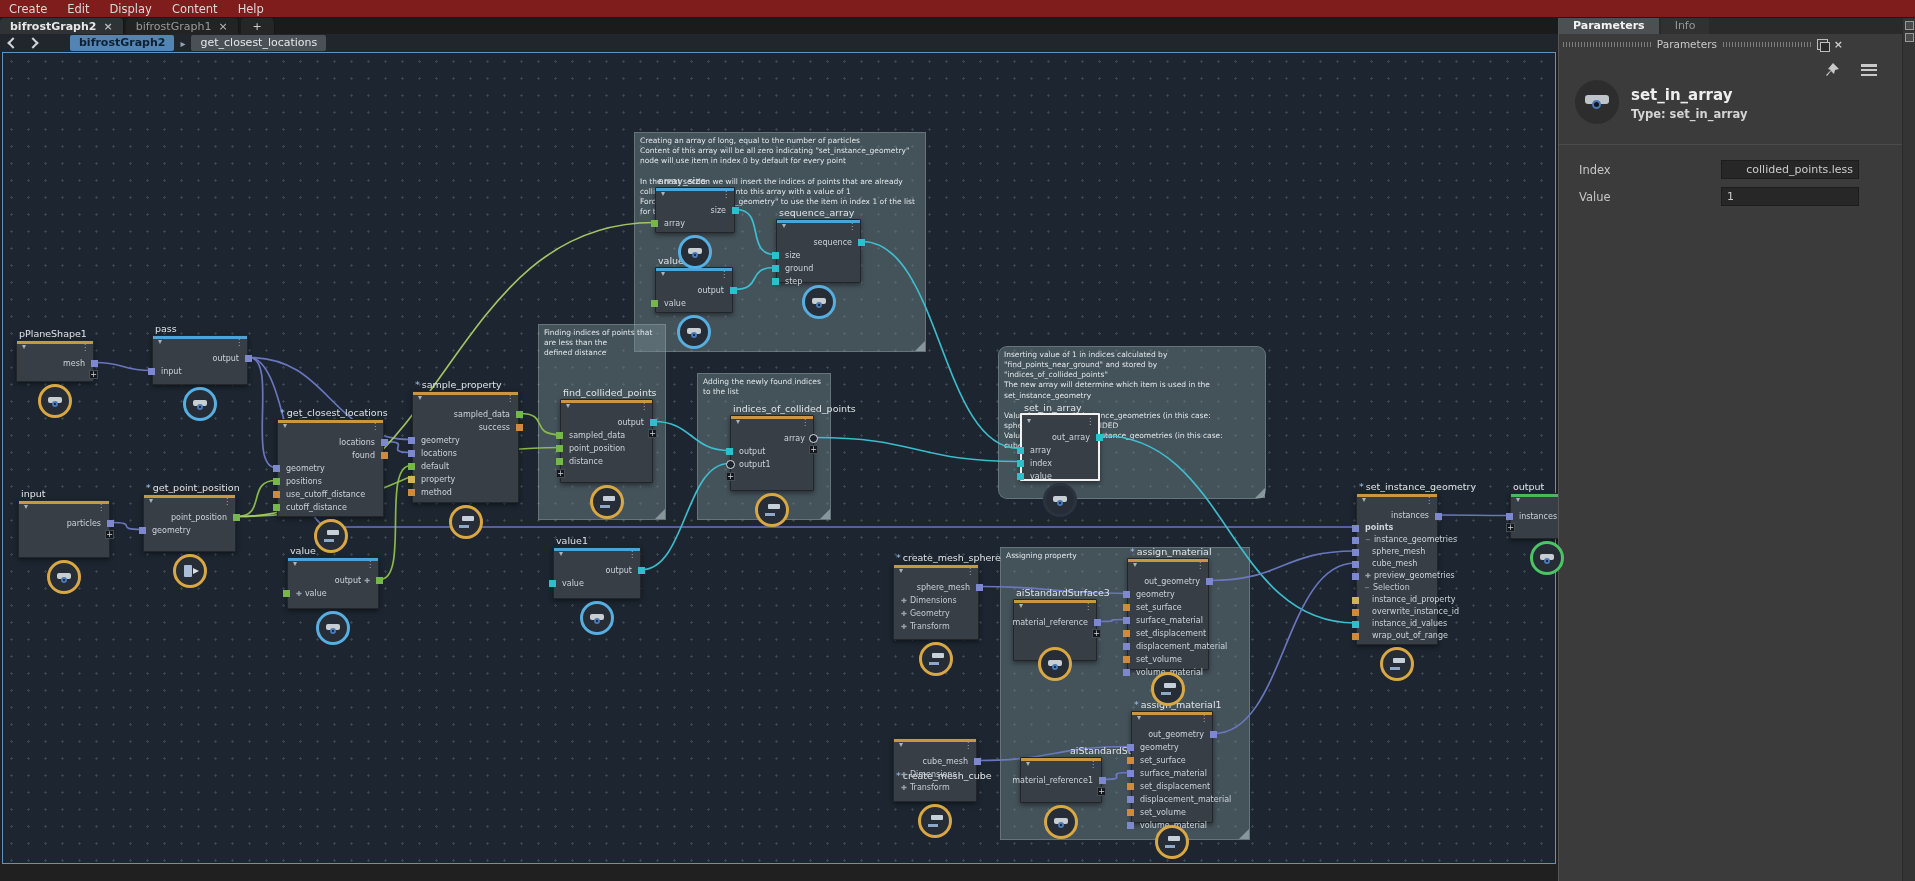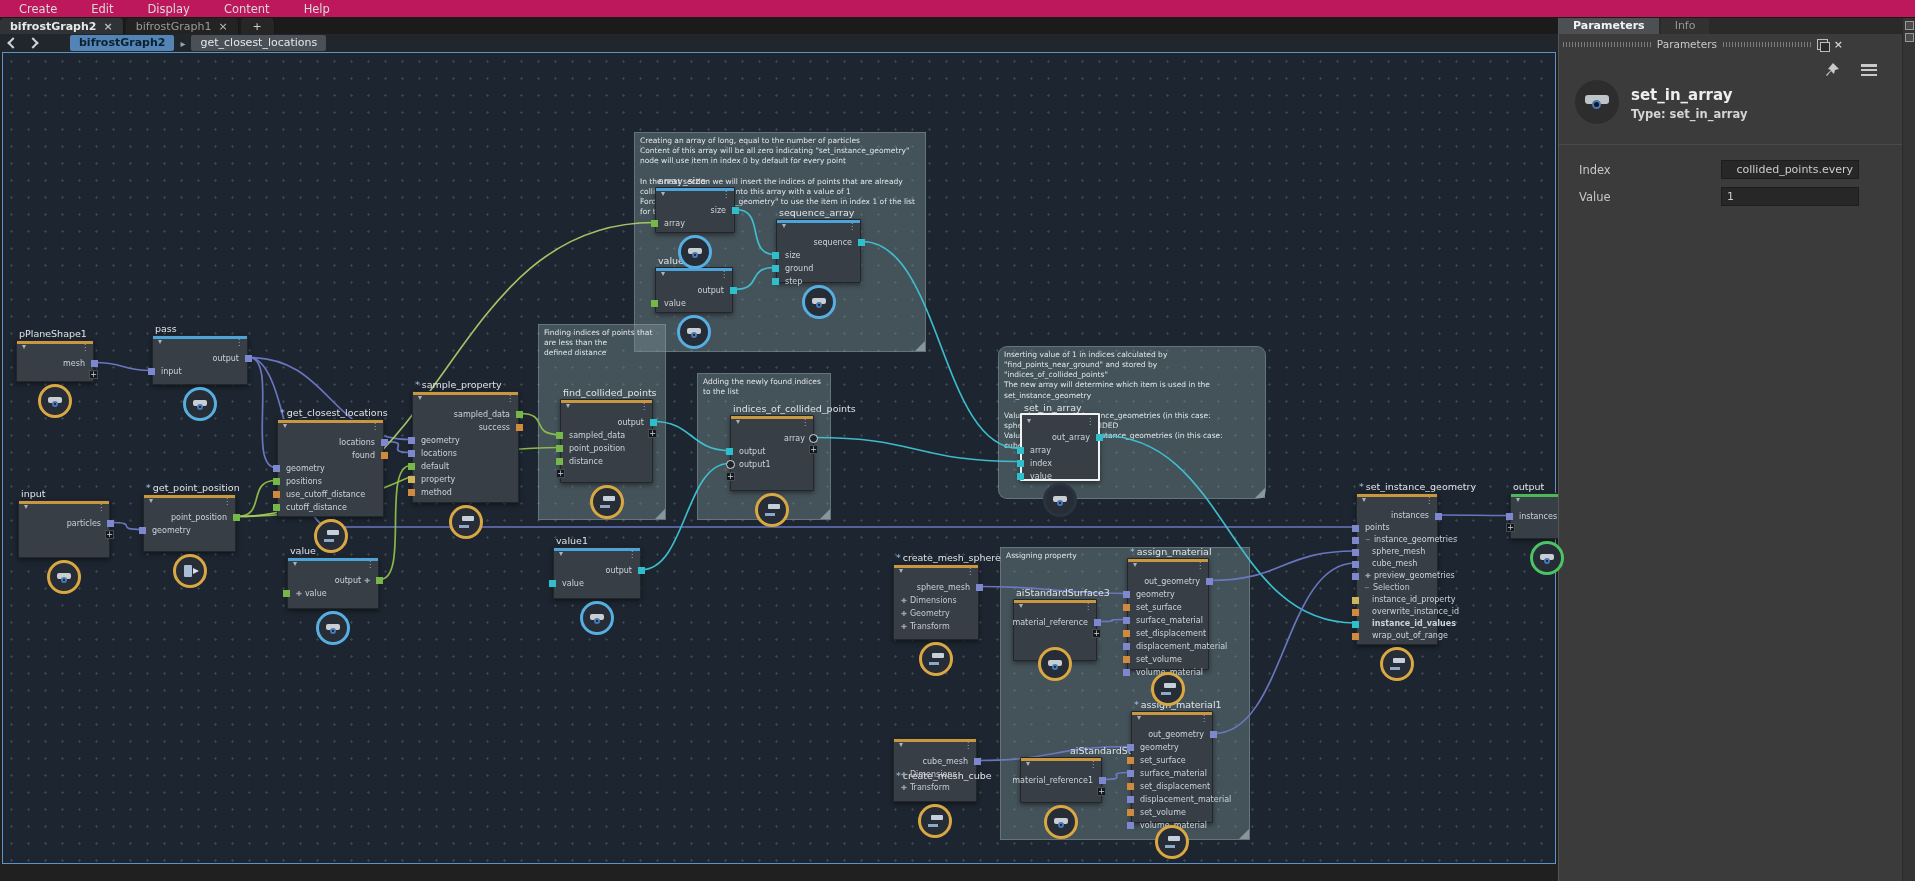--- a/index.html
+++ b/index.html
@@ -1,22 +1,22 @@
 <!DOCTYPE html>
 <html><head>
 <meta charset="utf-8">
 <style>
   html,body{margin:0;padding:0;background:#111;}
   *{box-sizing:border-box;font-family:"DejaVu Sans","Liberation Sans",sans-serif;}
   #stage{position:relative;width:1915px;height:881px;background:#1f1f1f;overflow:hidden;
          -webkit-font-smoothing:antialiased;}
 
   
-  #menubar{position:absolute;left:0;top:0;width:1915px;height:18px;background:#be185d;
-           display:flex;align-items:center;gap:16px;padding-left:10px;border-bottom:1px solid #1a1a1a;}
+  #menubar{position:absolute;left:0;top:0;width:1915px;height:18px;background:#7f1d1d;
+           display:flex;align-items:center;gap:2px;border-bottom:1px solid #1a1a1a;}
   .menu-item{color:#d9d9d9;font-size:11.5px;padding:1px 9px;cursor:default;}
 
   #tabband{position:absolute;left:0;top:18px;width:1558px;height:16px;background:#1b1b1b;display:flex;}
   .gtab{display:flex;align-items:center;gap:7px;padding:0 10px;font-size:11px;color:#9a9a9a;
         background:#232323;border-right:1px solid #161616;border-radius:4px 4px 0 0;margin-right:2px;}
   .gtab.active{background:#2f3336;color:#e8e8e8;font-weight:bold;}
   .gtab .x{font-size:11px;color:#bbb;}
   .gtab.plus{padding:0 12px;color:#cfcfcf;background:#262626;}
 
   #crumbbar{position:absolute;left:0;top:34px;width:1558px;height:18px;background:#20262c;
@@ -709,21 +709,21 @@
         <div class="node-accent" style="background: rgb(201, 151, 64);"></div>
         <div class="node-title" style="left: 2px; top: -13px;"><span class="star">*</span><span>set_instance_geometry</span></div>
         <div class="node-head">
           <span class="caret">▾</span>
           <span class="kebab">⋮</span>
         </div>
         <div class="nrow" style="top: 16px; height: 12px; line-height: 12px;">
           <span class="lbl out"><span>instances</span></span>
           <div class="port out" style="background: rgb(125, 136, 207);"></div>
         </div>
-        <div class="nrow" style="top: 28px; height: 12px; line-height: 12px;">
+        <div class="nrow" style="top: 28px; height: 12px; line-height: 12px; font-weight: bold;">
           <span class="lbl in"><span>points</span></span>
           <div class="port in" style="background: rgb(125, 136, 207);"></div>
         </div>
         <div class="nrow" style="top: 40px; height: 12px; line-height: 12px;">
           <span class="lbl in"><span style="color: rgb(154, 162, 170); margin-right: 3px; font-size: 7px;">−</span><span>instance_geometries</span></span>
           <div class="port in" style="background: rgb(125, 136, 207);"></div>
         </div>
         <div class="nrow" style="top: 52px; height: 12px; line-height: 12px;">
           <span class="lbl in" style="left: 15px;"><span>sphere_mesh</span></span>
           <div class="port in" style="background: rgb(125, 136, 207);"></div>
@@ -741,21 +741,21 @@
         </div>
         <div class="nrow" style="top: 100px; height: 12px; line-height: 12px;">
           <span class="lbl in" style="left: 15px;"><span>instance_id_property</span></span>
           <div class="port in" style="background: rgb(207, 180, 92);"></div>
         </div>
         <div class="nrow" style="top: 112px; height: 12px; line-height: 12px;">
           <span class="lbl in" style="left: 15px;"><span>overwrite_instance_id</span></span>
           <div class="port in" style="background: rgb(207, 138, 61);"></div>
         </div>
         <div class="nrow" style="top: 124px; height: 12px; line-height: 12px;">
-          <span class="lbl in" style="left: 15px; font-weight: bold;"><span>instance_id_values</span></span>
+          <span class="lbl in" style="left: 15px;"><span>instance_id_values</span></span>
           <div class="port in" style="background: rgb(47, 190, 203);"></div>
         </div>
         <div class="nrow" style="top: 136px; height: 12px; line-height: 12px;">
           <span class="lbl in" style="left: 15px;"><span>wrap_out_of_range</span></span>
           <div class="port in" style="background: rgb(207, 138, 61);"></div>
         </div>
       </div>
       <div class="nicon" style="left: 1380px; top: 647px; border-color: rgb(217, 168, 67);">
         <div class="bar1"></div>
         <div class="bar2"></div>
@@ -802,21 +802,21 @@
       </div>
     <div id="pnode-circle">
       <div class="pill"></div>
         <div class="dot"></div>
     </div>
     <div id="pnode-title">set_in_array</div>
     <div id="pnode-type">Type: set_in_array</div>
     <div id="pdivider"></div>
     <div id="pfields">
         <div class="pfield-label" style="top: 145px;">Index</div>
-        <div class="pfield-box right" style="top: 142px;">collided_points.every</div>
+        <div class="pfield-box right" style="top: 142px;">collided_points.less</div>
         <div class="pfield-label" style="top: 172px;">Value</div>
         <div class="pfield-box" style="top: 169px;">1</div>
       </div>
     <div id="gutter">
       <div class="gut-ic"></div>
       <div class="gut-ic"></div>
     </div>
   </div>
 </div>
 

